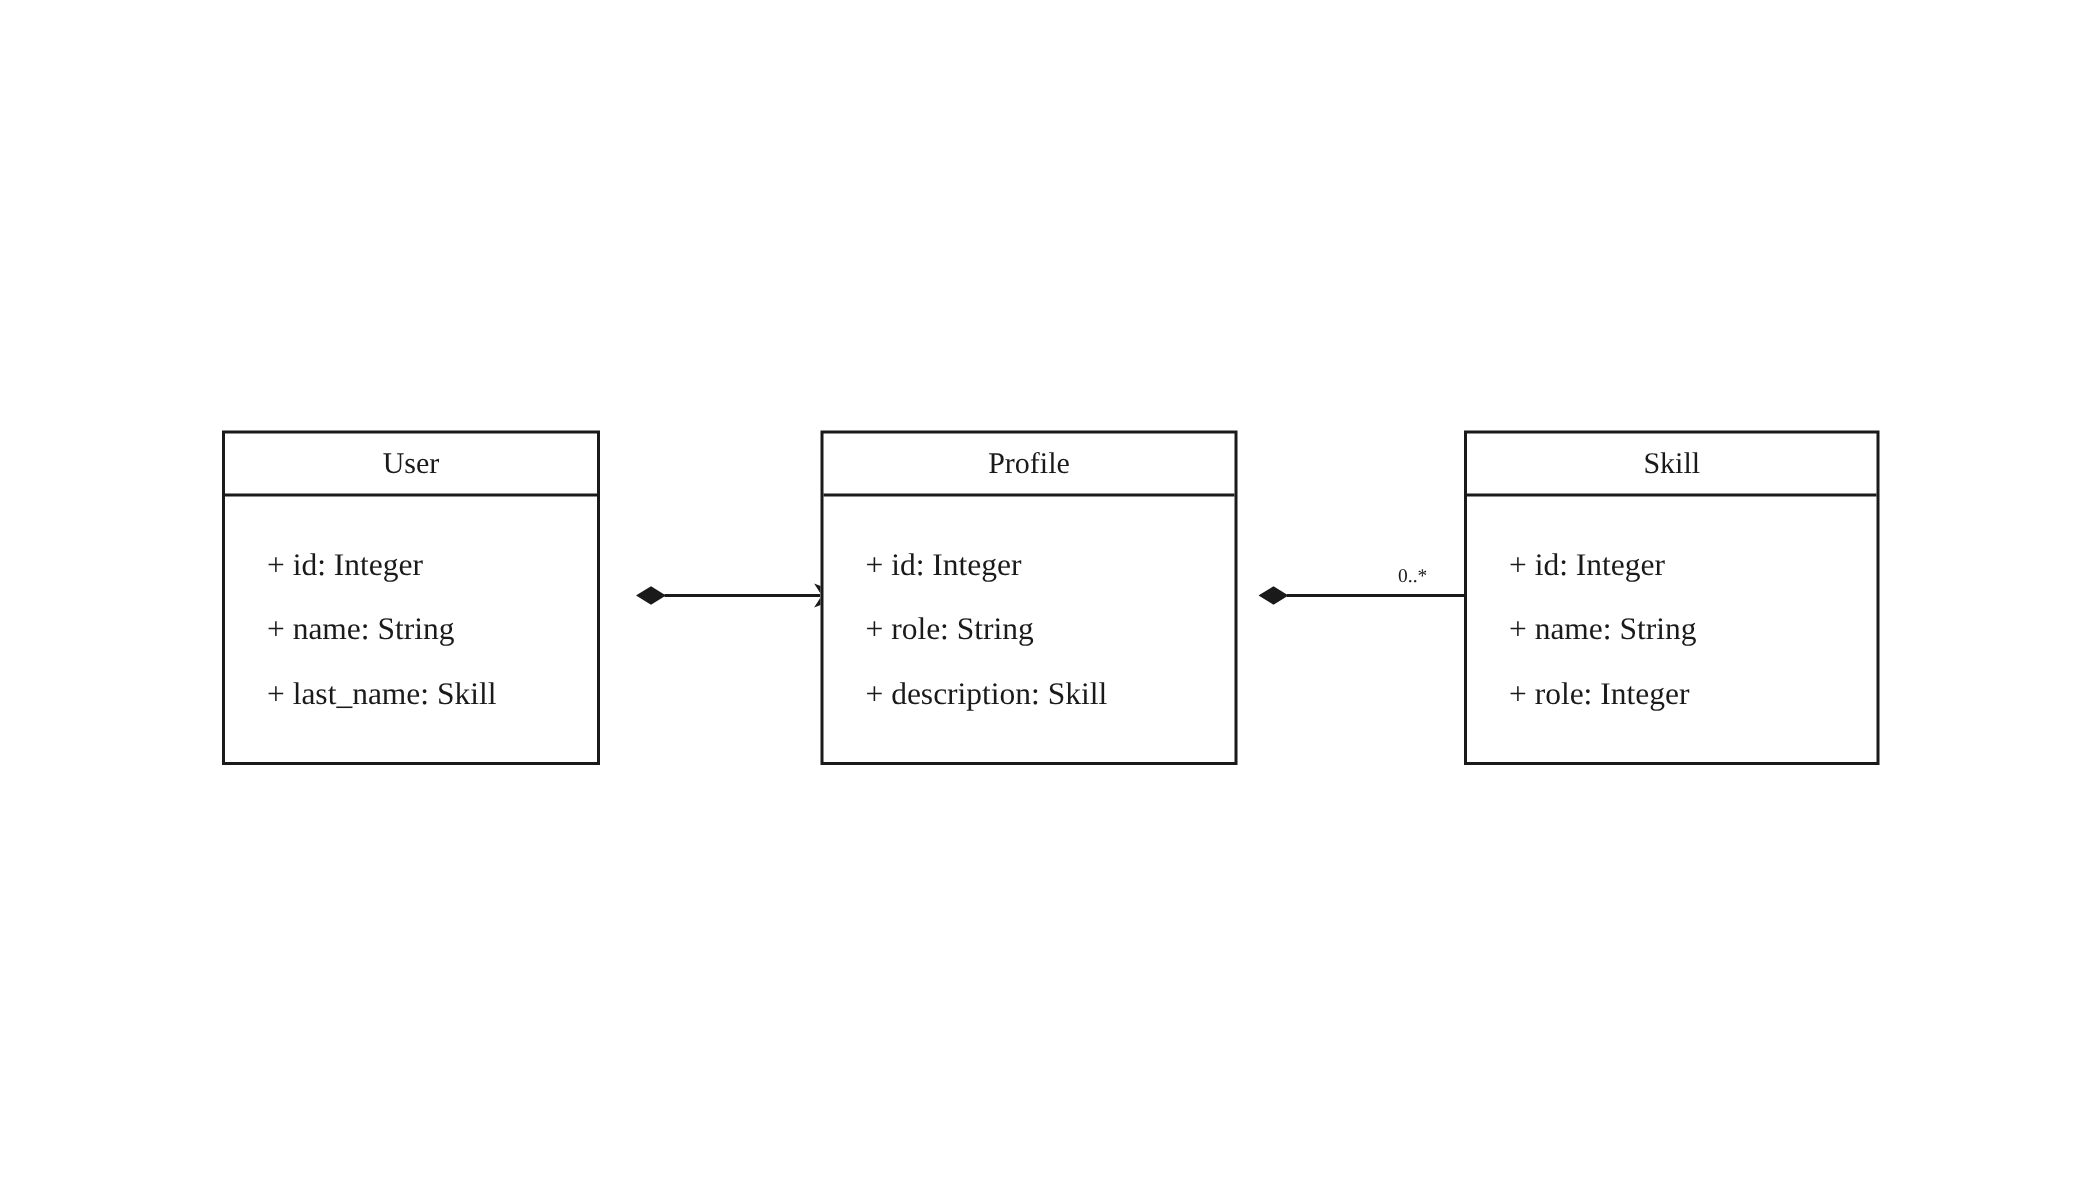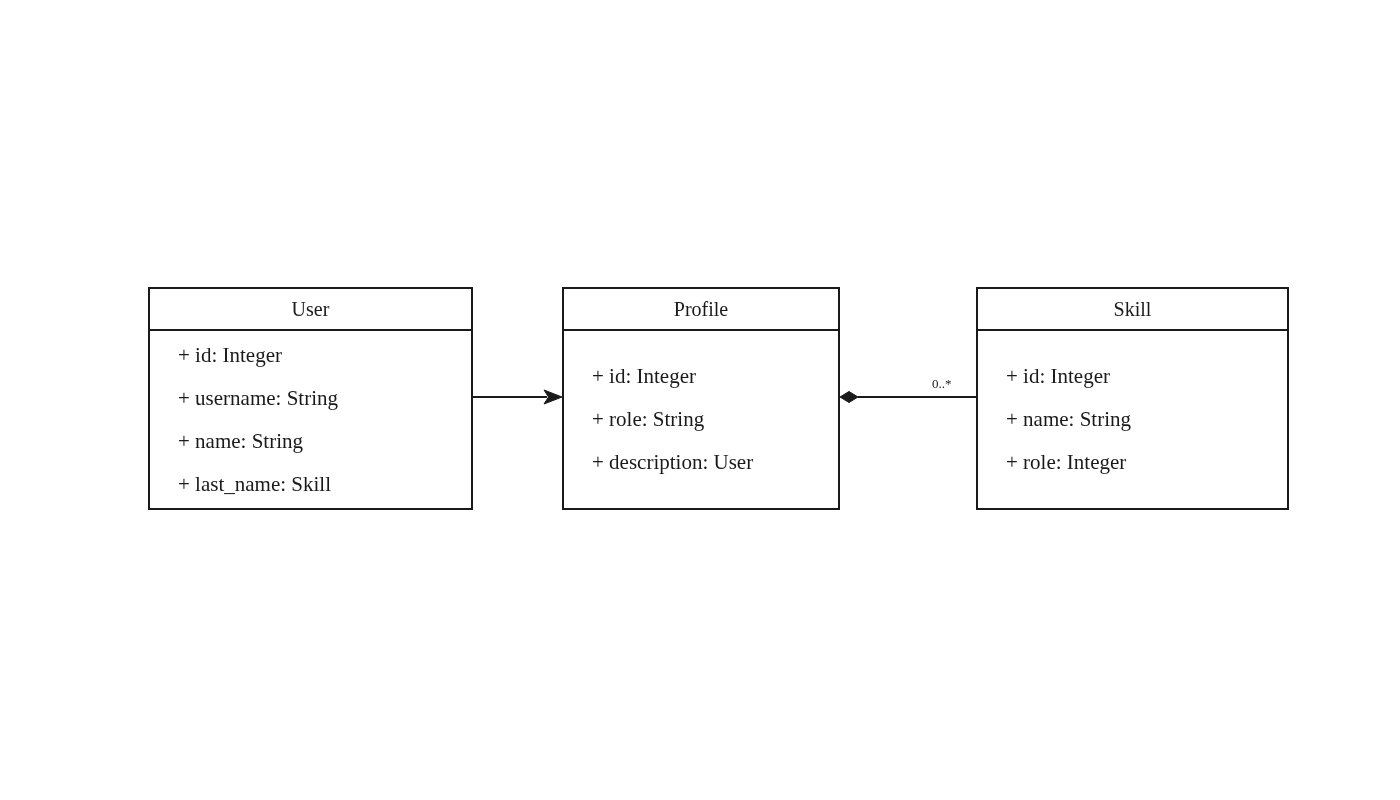--- a/index.html
+++ b/index.html
@@ -74,40 +74,39 @@
     </g>
 
     <g>
       <line x1="858" y1="397" x2="976" y2="397" stroke="#1a1a1a" stroke-width="2"></line>
       <polygon points="840,397 849,391.5 858,397 849,402.5" fill="#1a1a1a" stroke="#1a1a1a"></polygon>
     </g>
   </svg>
 
   <div class="mult-label" style="left:932px; top:376px;">0..*</div>
 
-  <div class="uml-class" style="left:148px; top:287px; width:325px; height:223px;">
+  <div class="uml-class" style="left:148px; top:287px; width:252px; height:223px;">
     <div class="uml-title">User</div>
     <div class="uml-body">
       <div class="uml-attr">+ id: Integer</div>
-      <div class="uml-attr">+ username: String</div>
       <div class="uml-attr">+ name: String</div>
       <div class="uml-attr">+ last_name: Skill</div>
     </div>
   </div>
 
-  <div class="uml-class" style="left:562px; top:287px; width:278px; height:223px;">
+  <div class="uml-class" style="left:547px; top:287px; width:278px; height:223px;">
     <div class="uml-title">Profile</div>
     <div class="uml-body">
       <div class="uml-attr">+ id: Integer</div>
       <div class="uml-attr">+ role: String</div>
-      <div class="uml-attr">+ description: User</div>
+      <div class="uml-attr">+ description: Skill</div>
     </div>
   </div>
 
-  <div class="uml-class" style="left:976px; top:287px; width:313px; height:223px;">
+  <div class="uml-class" style="left:976px; top:287px; width:277px; height:223px;">
     <div class="uml-title">Skill</div>
     <div class="uml-body">
       <div class="uml-attr">+ id: Integer</div>
       <div class="uml-attr">+ name: String</div>
       <div class="uml-attr">+ role: Integer</div>
     </div>
   </div>
 
 </div>
 

